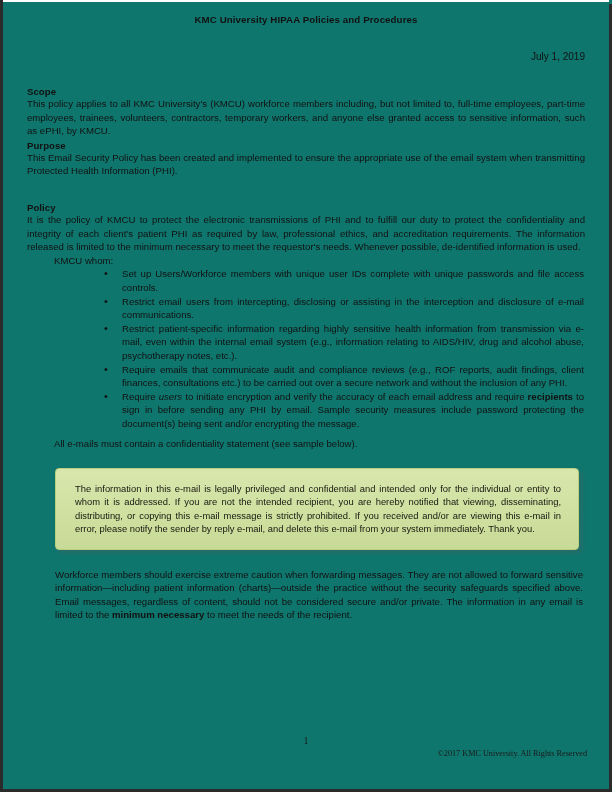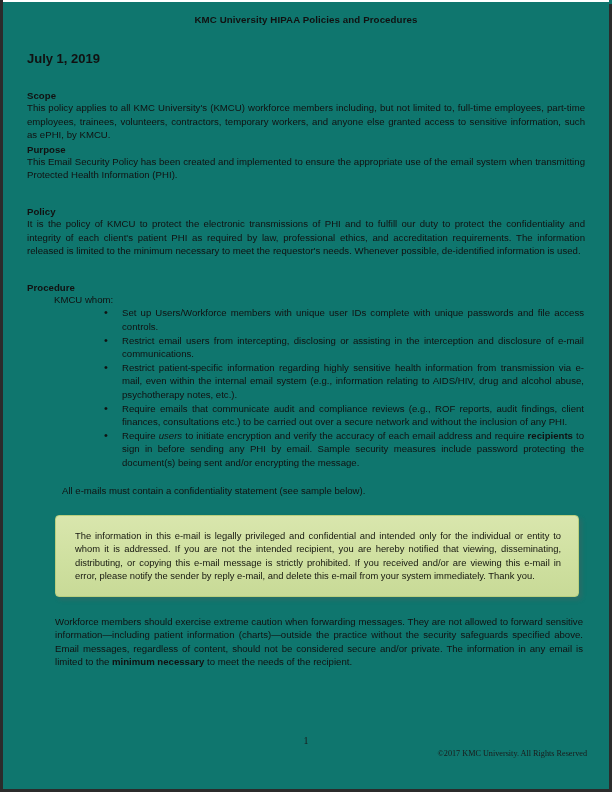--- a/index.html
+++ b/index.html
@@ -51,23 +51,23 @@
   }
 
   .doc-header {
     text-align: center;
     font-size: 9.7px;
     font-weight: bold;
     letter-spacing: 0.1px;
     margin-top: 14px;
   }
   .doc-date {
-    text-align: left;
-    font-size: 13px;
-    font-weight: bold;
+    text-align: right;
+    font-size: 10px;
+    font-weight: normal;
     margin-top: 26px;
   }
   .doc-title {
     text-align: center;
     font-size: 17px;
     font-weight: bold;
     margin-top: 7px;
     letter-spacing: 0.1px;
   }
 
@@ -115,21 +115,21 @@
     top: 0;
     font-size: 11px;
     line-height: 13.6px;
   }
 
   .spacer-sm { height: 7px; }
 
   .allmail {
     font-size: 9.6px;
     line-height: 13.6px;
-    margin: 8px;
+    margin: 0;
     padding-left: 27px;
   }
 
   
   .callout-wrap {
     position: relative;
     margin-top: 17px;
     margin-left: 28px;
     margin-right: 6px;
   }
@@ -202,21 +202,20 @@
 
     <div class="sec-head">Scope</div>
     <p class="body">This policy applies to all KMC University's (KMCU) workforce members including, but not limited to, full-time employees, part-time employees, trainees, volunteers, contractors, temporary workers, and anyone else granted access to sensitive information, such as ePHI, by KMCU.</p>
 
     <div class="sec-head tight">Purpose</div>
     <p class="body">This Email Security Policy has been created and implemented to ensure the appropriate use of the email system when transmitting Protected Health Information (PHI).</p>
 
     <div class="sec-head">Policy</div>
     <p class="body">It is the policy of KMCU to protect the electronic transmissions of PHI and to fulfill our duty to protect the confidentiality and integrity of each client's patient PHI as required by law, professional ethics, and accreditation requirements.  The information released is limited to the minimum necessary to meet the requestor's needs.  Whenever possible, de-identified information is used.</p>
 
-    <div class="sec-head">Procedure</div>
     <div class="kmcu-will">KMCU whom:</div>
 
     <ul class="proc">
       <li>
         <span class="bullet">•</span>
         <span>Set up Users/Workforce members with unique user IDs complete with unique passwords and file access controls.</span>
       </li>
       <li>
         <span class="bullet">•</span>
         <span>Restrict email users from intercepting, disclosing or assisting in the interception and disclosure of e-mail communications.</span>

